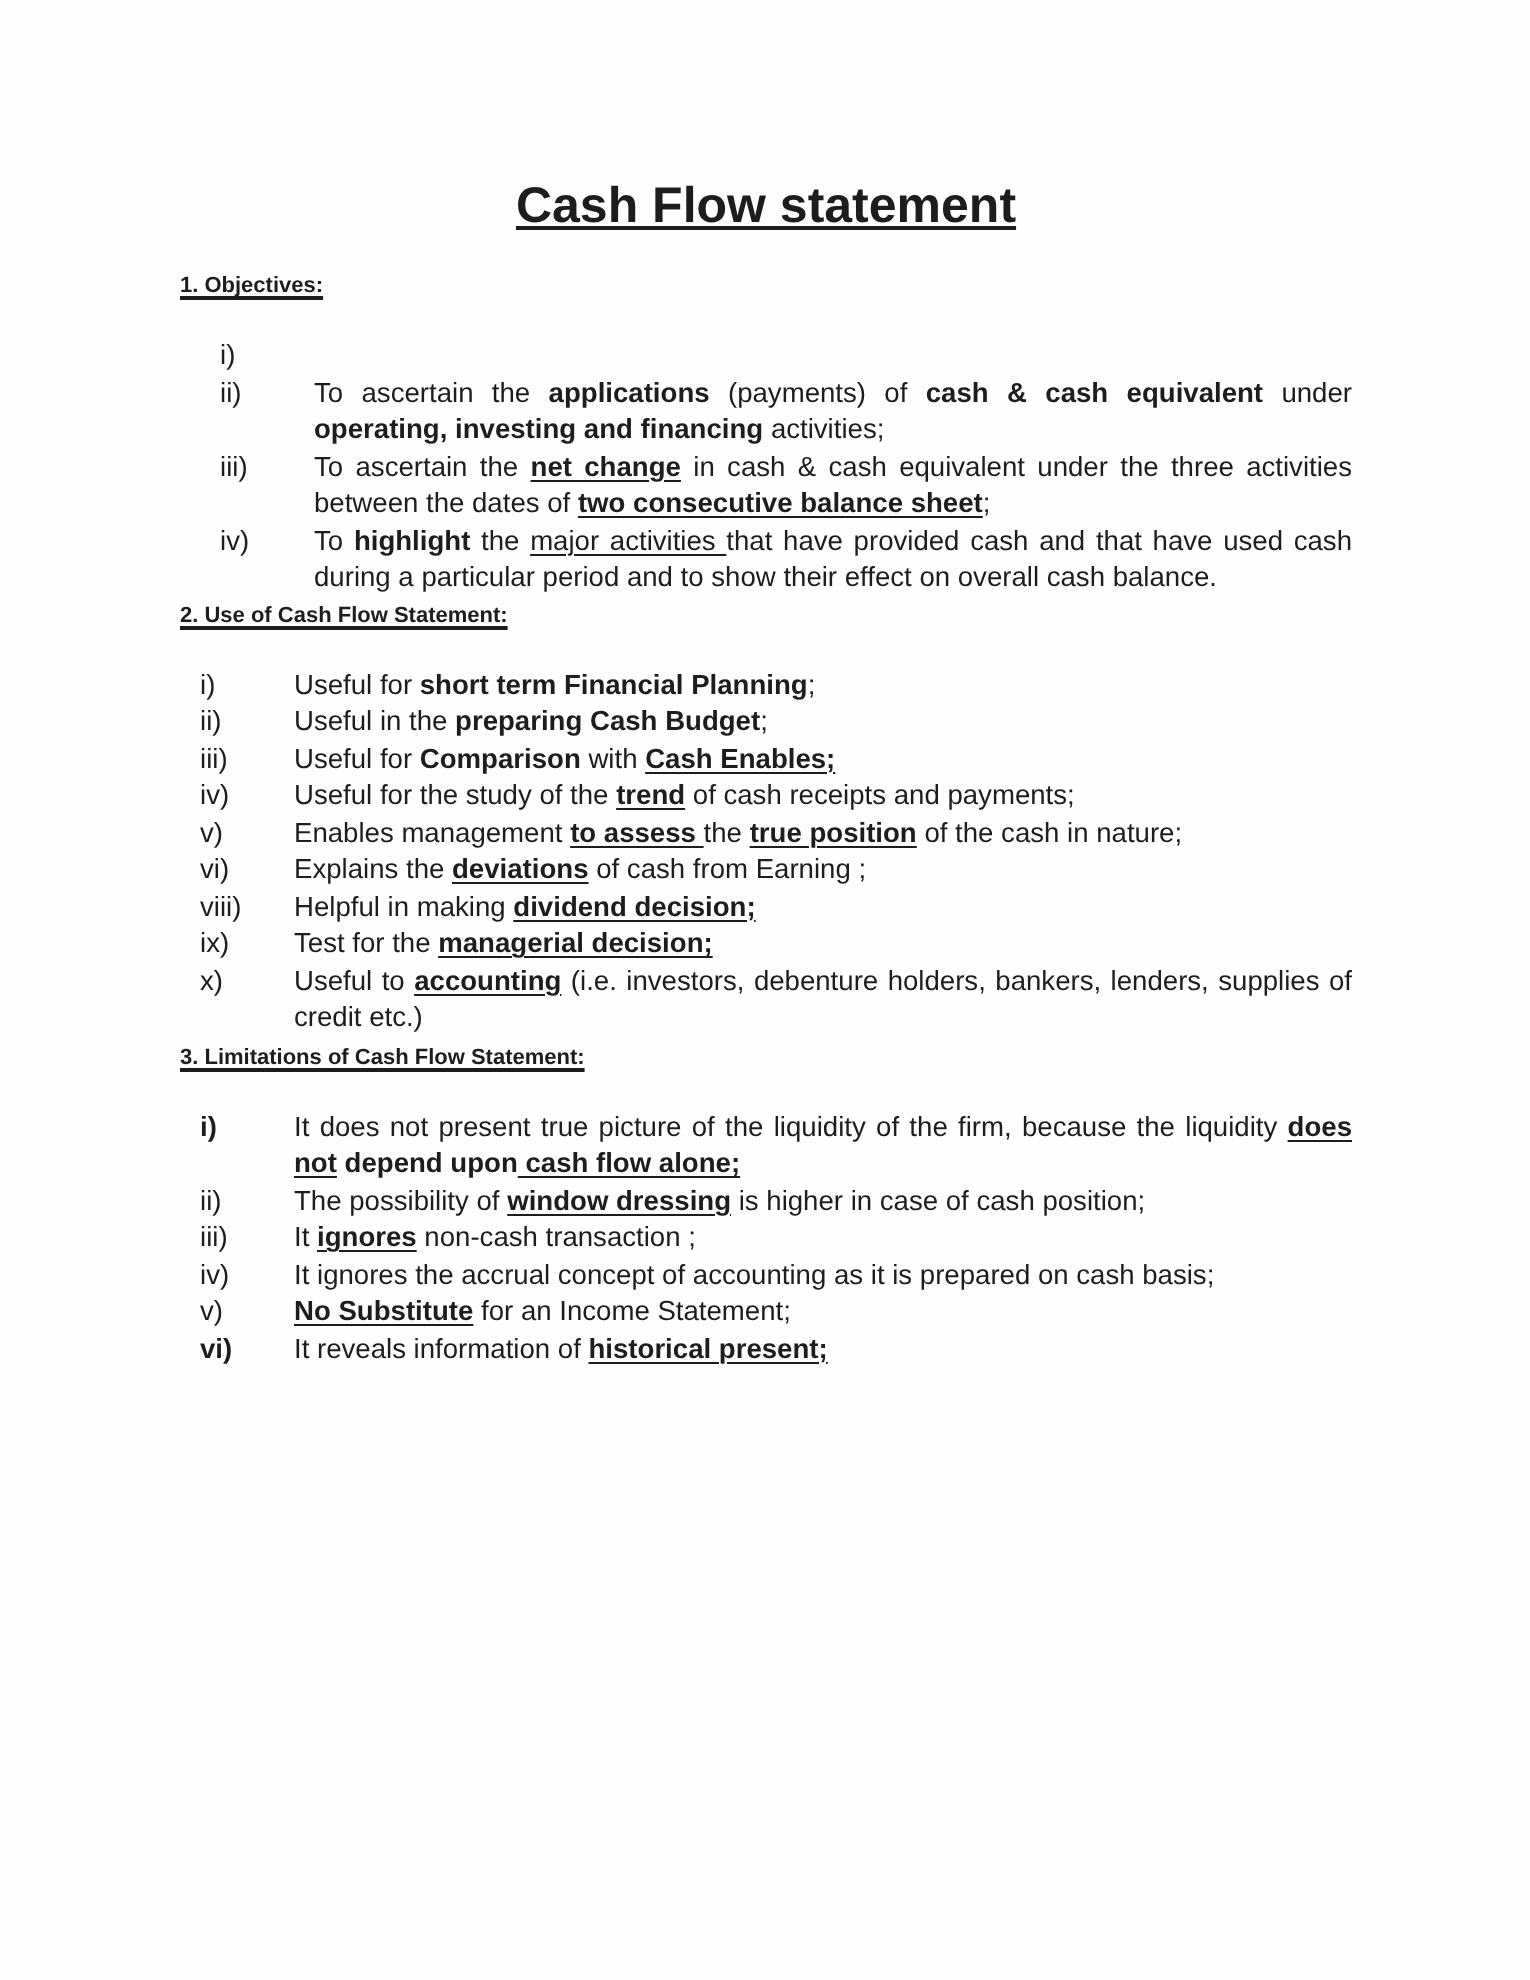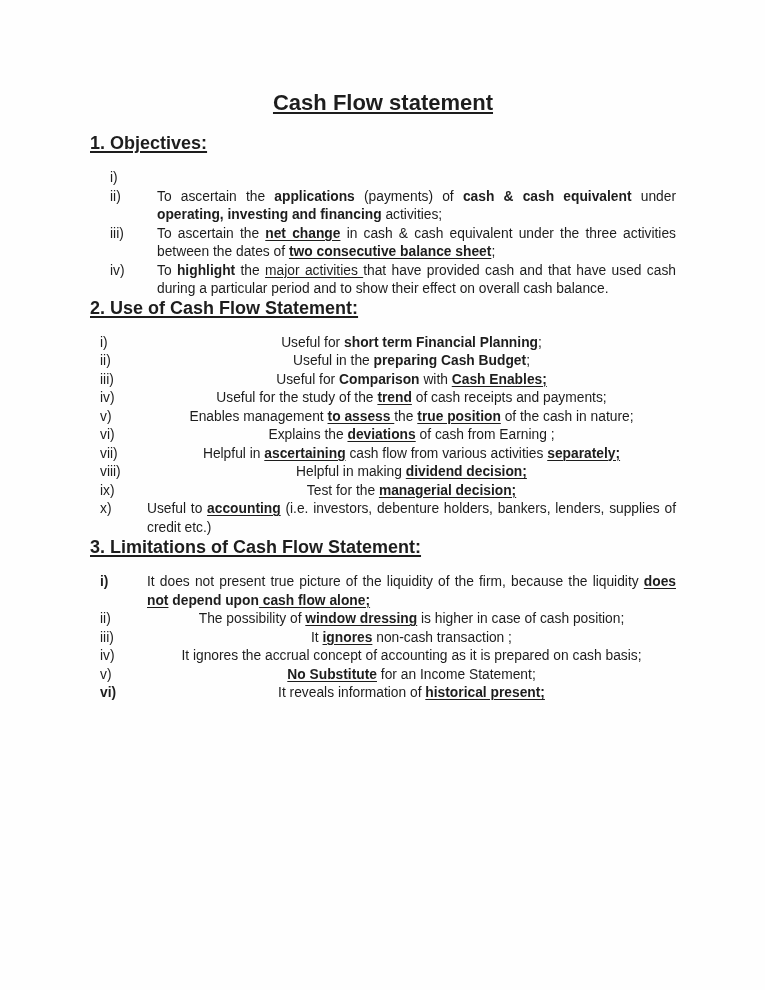--- a/index.html
+++ b/index.html
@@ -12,41 +12,41 @@
   .page{
     box-sizing:border-box;
     width:765px;height:990px;
     padding:92px 89px 0 90px;
     background:#fefefe;
     overflow:hidden;
   }
   .title{
     text-align:center;
     font-weight:bold;
-    font-size:22px;
+    font-size:25px;
     line-height:22px;
     margin:0 0 20px 0;
   }
   .heading{
     font-weight:bold;
-    font-size:18px;
+    font-size:11px;
     line-height:19px;
     margin:0 0 16px 0;
   }
   .sec2{}
   .sec3{margin-top:1px;}
   .item{
     display:flex;
     font-size:13.8px;
     line-height:18.5px;
   }
   .sec1 .item{padding-left:20px;}
   .sec2 .item,.sec3 .item{padding-left:10px;}
   .marker{flex:0 0 47px;}
-  .body-text{flex:1;text-align:center;}
+  .body-text{flex:1;}
   .justify{text-align:justify;}
   .b{font-weight:bold;}
   .u{
     text-decoration:underline;
     text-underline-offset:2px;
     text-decoration-thickness:1.3px;
   }
   .heading .u,.title .u{text-decoration-thickness:1.6px;}
 </style>
 </head>
@@ -96,24 +96,20 @@
           </div>
           <div class="item">
             <span class="marker">v)</span>
             <span class="body-text"><span>Enables management </span><span class="b u">to assess </span><span>the </span><span class="b u">true position</span><span> of the cash in nature;</span></span>
           </div>
           <div class="item">
             <span class="marker">vi)</span>
             <span class="body-text"><span>Explains the </span><span class="b u">deviations</span><span> of cash from Earning ;</span></span>
           </div>
           <div class="item">
-            <span class="marker">vii)</span>
-            <span class="body-text"><span>Helpful in </span><span class="b u">ascertaining</span><span> cash flow from various activities </span><span class="b u">separately;</span></span>
-          </div>
-          <div class="item">
             <span class="marker">viii)</span>
             <span class="body-text"><span>Helpful  in making </span><span class="b u">dividend decision;</span></span>
           </div>
           <div class="item">
             <span class="marker">ix)</span>
             <span class="body-text"><span>Test for the </span><span class="b u">managerial decision;</span></span>
           </div>
           <div class="item">
             <span class="marker">x)</span>
             <span class="body-text justify"><span>Useful to </span><span class="b u">accounting</span><span> (i.e. investors, debenture holders, bankers, lenders, supplies of credit etc.)</span></span>

